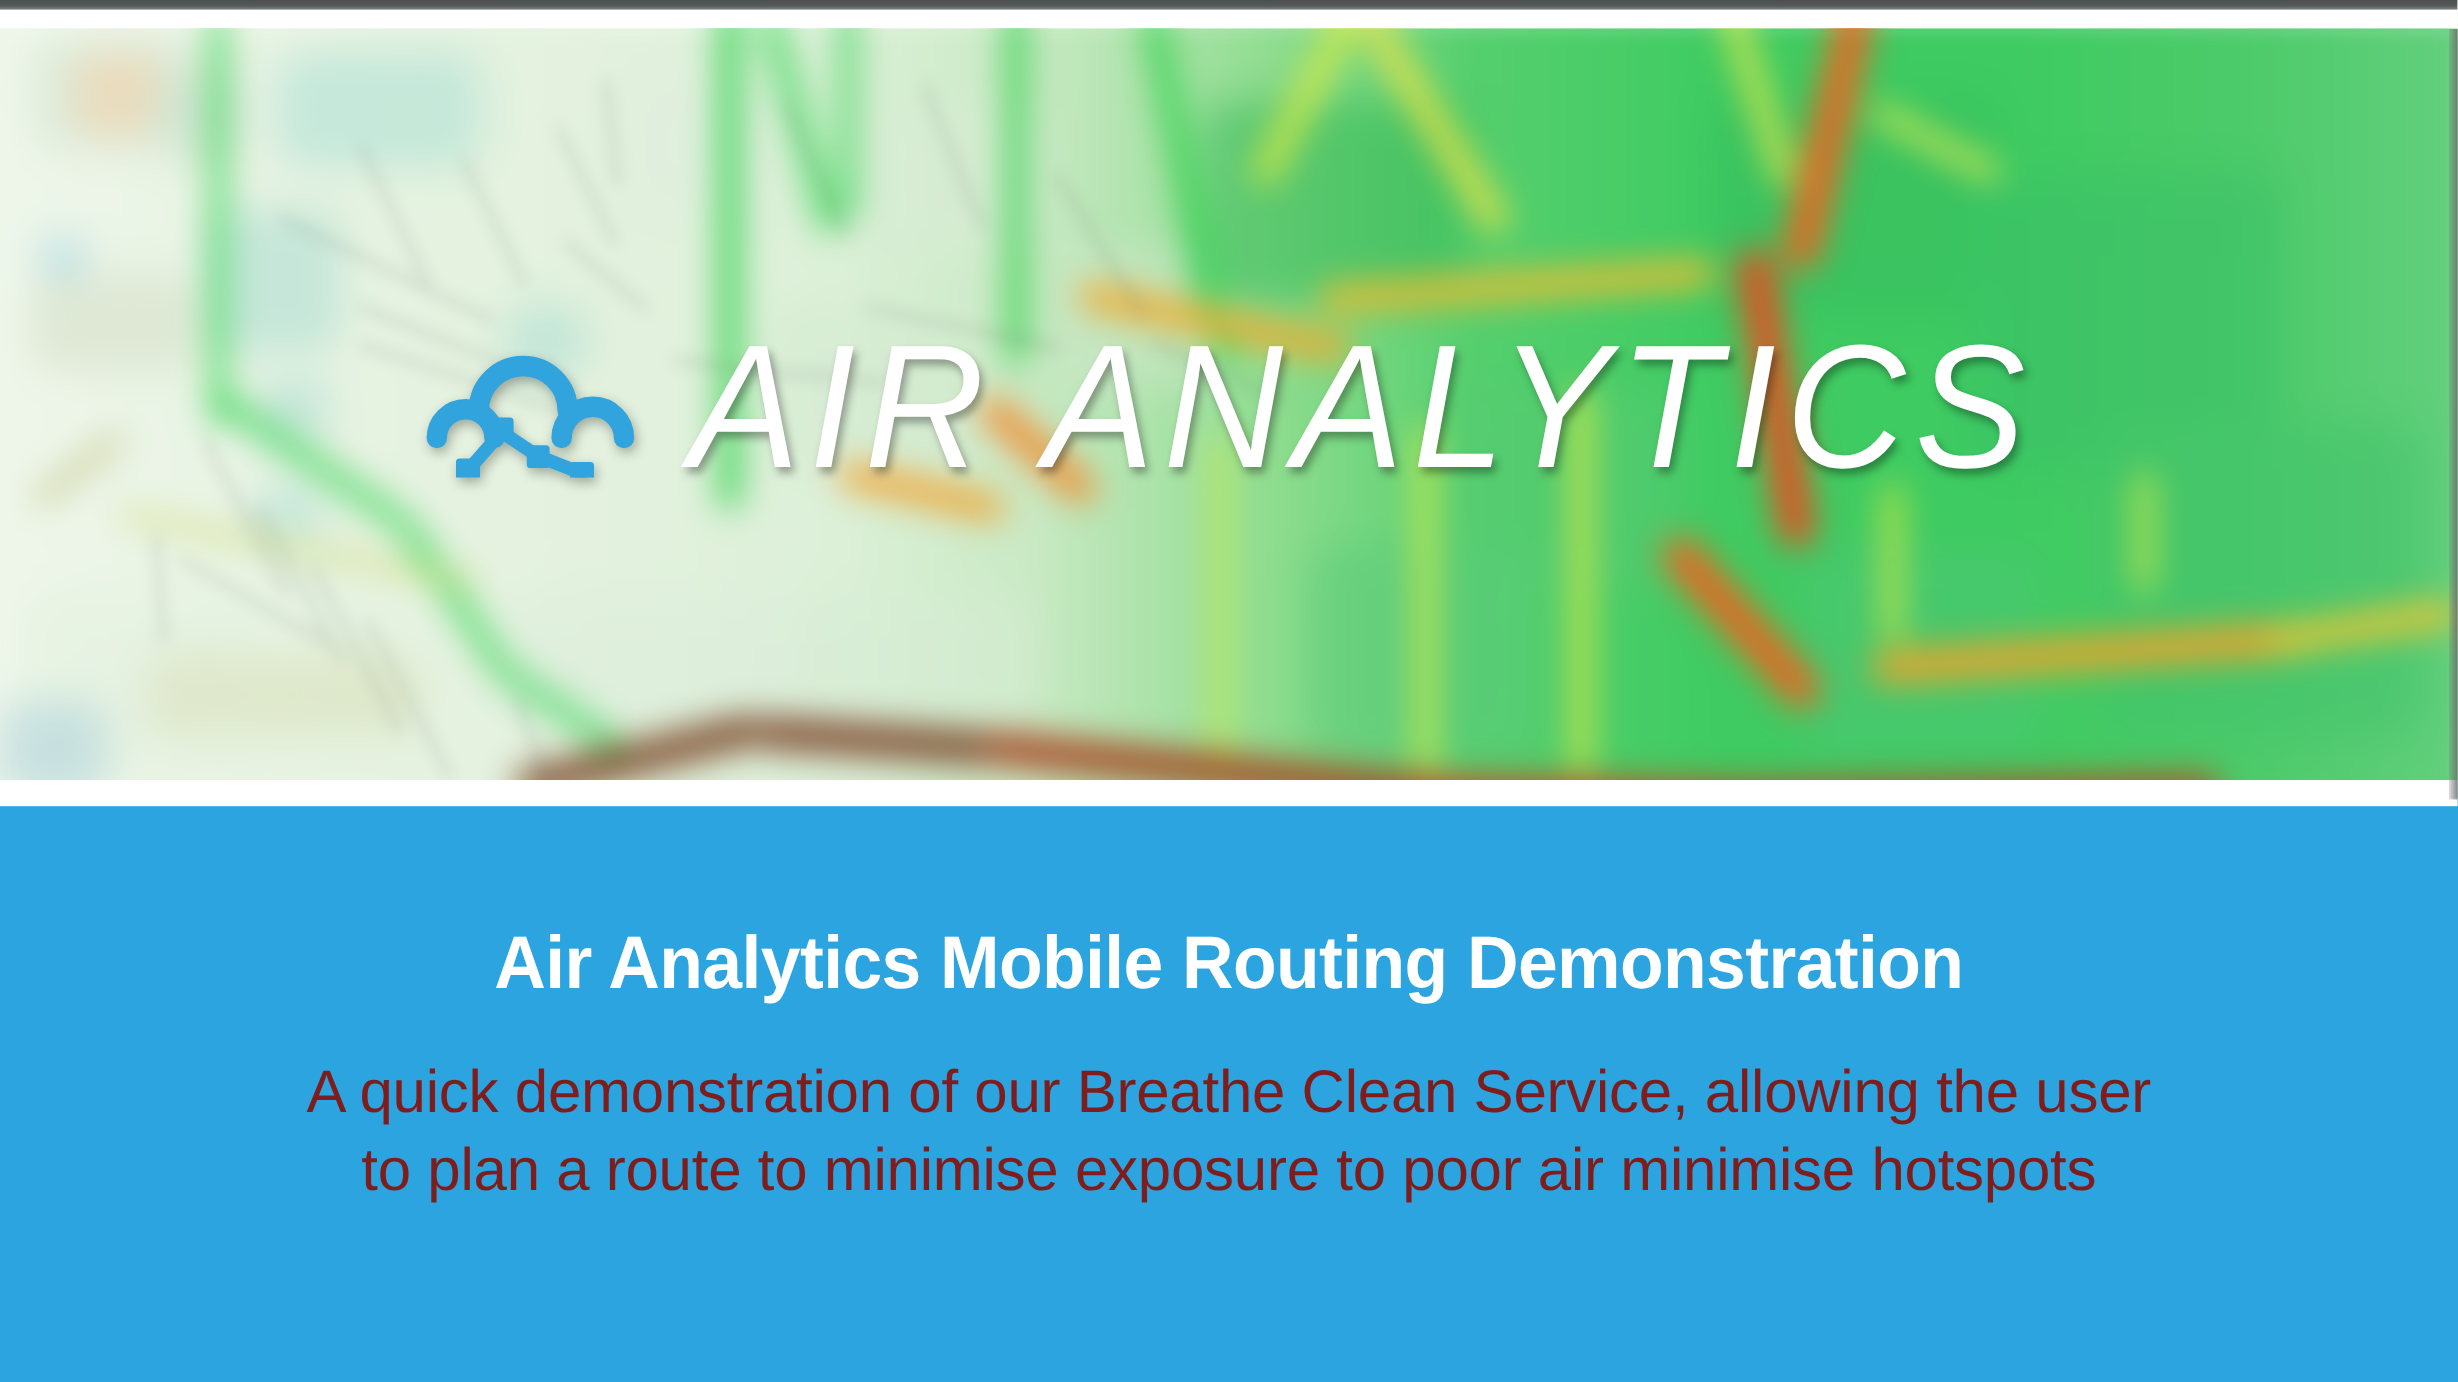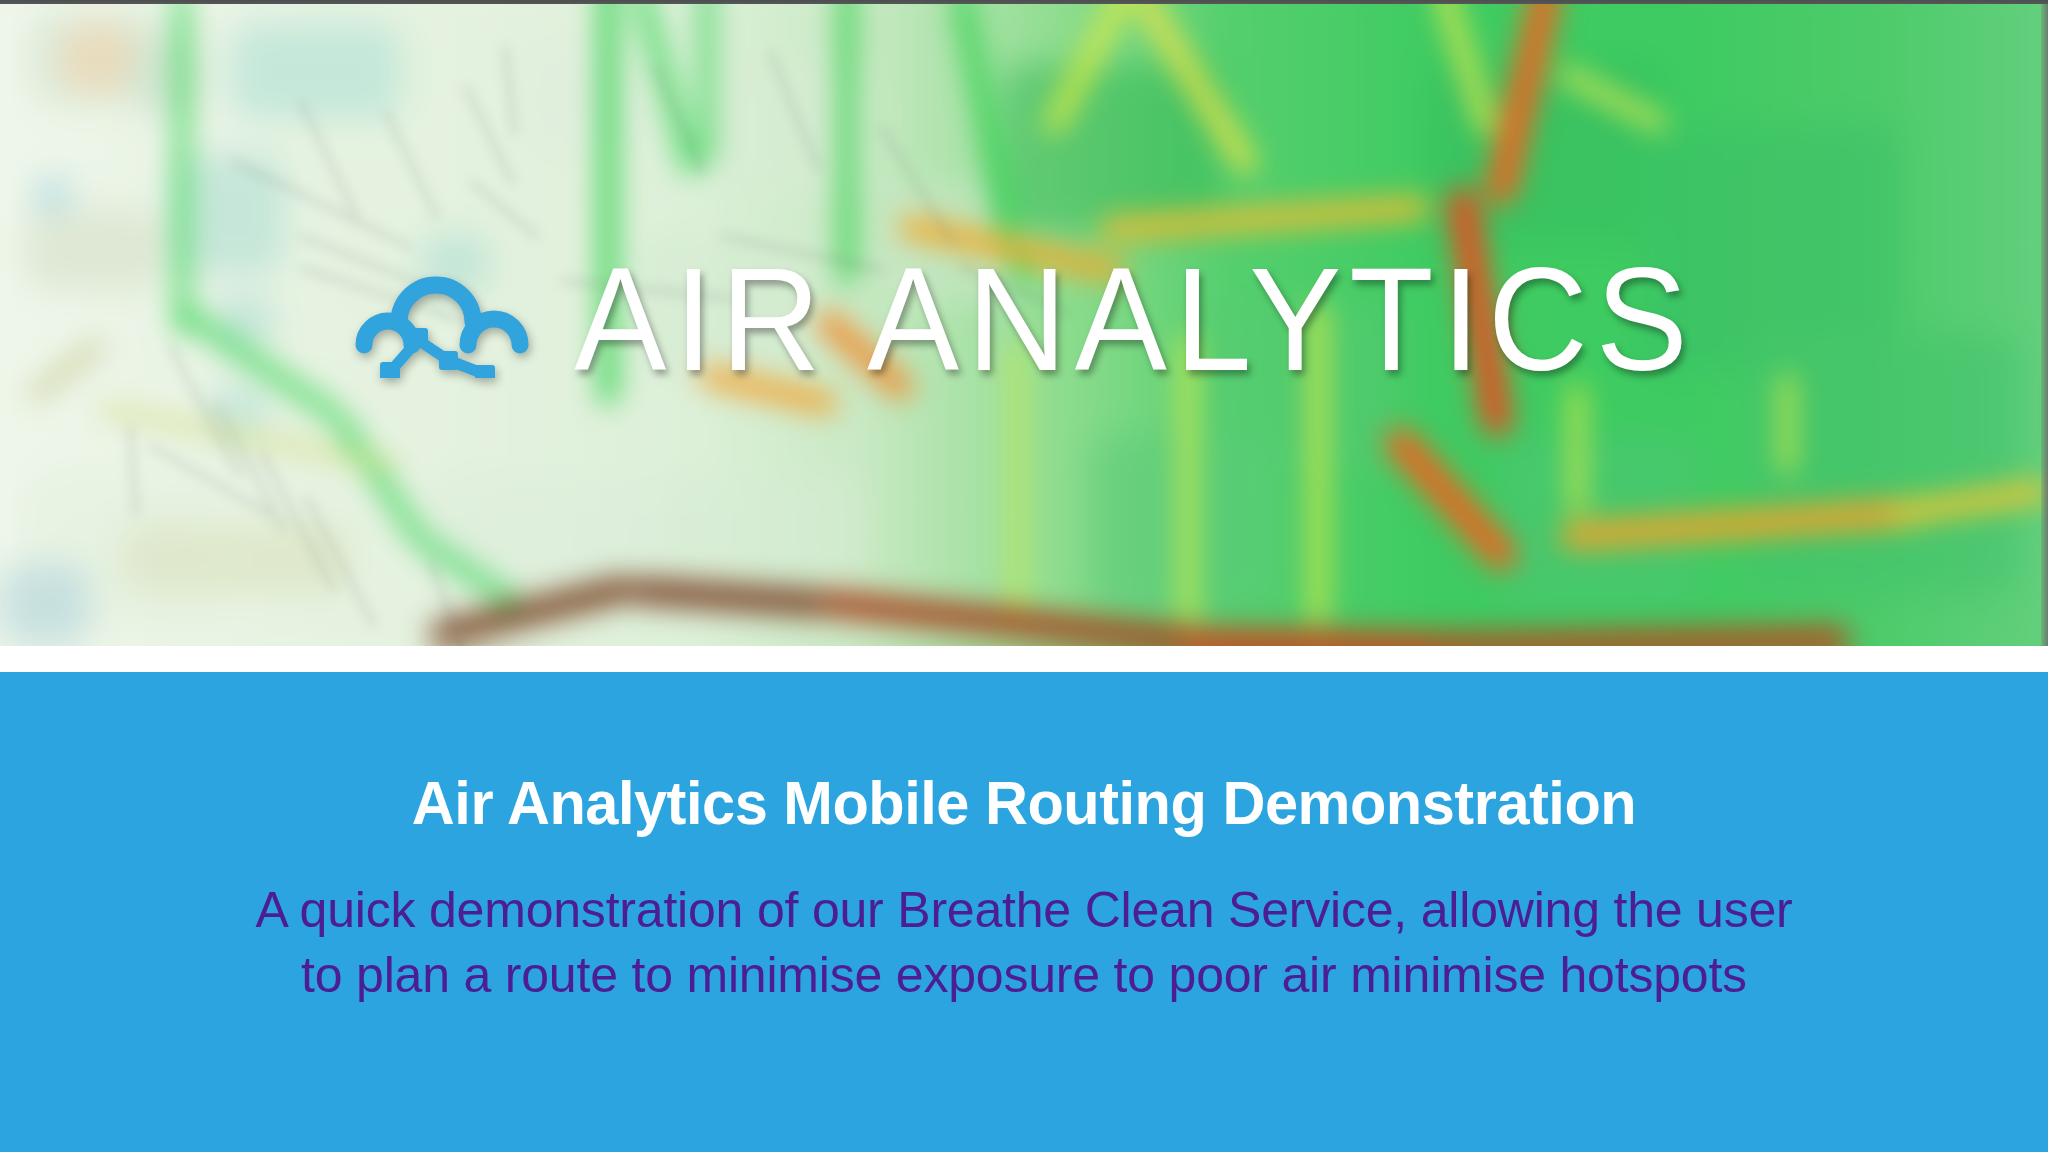--- a/index.html
+++ b/index.html
@@ -9,22 +9,22 @@
   .page { position:relative; width:2048px; height:1152px; background:#ffffff; }
 
   
   .top-bar{
     position:absolute; left:0; top:0; width:2048px; height:8px;
     background:linear-gradient(180deg,#4d4f4e 0%,#56595a 60%,#7c8280 100%);
   }
 
   
   .hero{
-    position:absolute; left:0; top:4px; width:2048px; height:642px;
-    overflow:hidden; background:#d8ecd3;
+    position:absolute; left:0; top:24px; width:2048px; height:642px;
+    overflow:hidden; background:#d8ecd3;font-style:italic;
   }
   .hero-edge-r{
     position:absolute; right:0; top:0; width:7px; height:100%;
     background:linear-gradient(90deg,rgba(120,125,122,.25),rgba(105,110,108,.85));
     z-index:40;
   }
 
   
   .map-base{
     position:absolute; inset:0;
@@ -79,21 +79,21 @@
   }
   .band-title{
     position:absolute; left:0; top:98px; width:2048px; text-align:center;
     color:#ffffff; font-size:62px; line-height:1.05; font-weight:bold;
     letter-spacing:-.5px; white-space:nowrap;
     font-family:"Liberation Sans Narrow","Liberation Sans", sans-serif;
     transform:scaleX(.96);
   }
   .band-sub{
     position:absolute; left:70px; top:206px; width:1908px; text-align:center;
-    color:#4c1d95; font-size:50px; line-height:1.30; font-weight:500;
+    color:#7f1d1d; font-size:50px; line-height:1.30; font-weight:500;
     letter-spacing:-.2px;
     font-family:"Liberation Sans", sans-serif;
   }
   .band-sub .ln{ display:block; white-space:nowrap; }
 </style>
 </head>
 <body>
 
 <div class="page">
 

